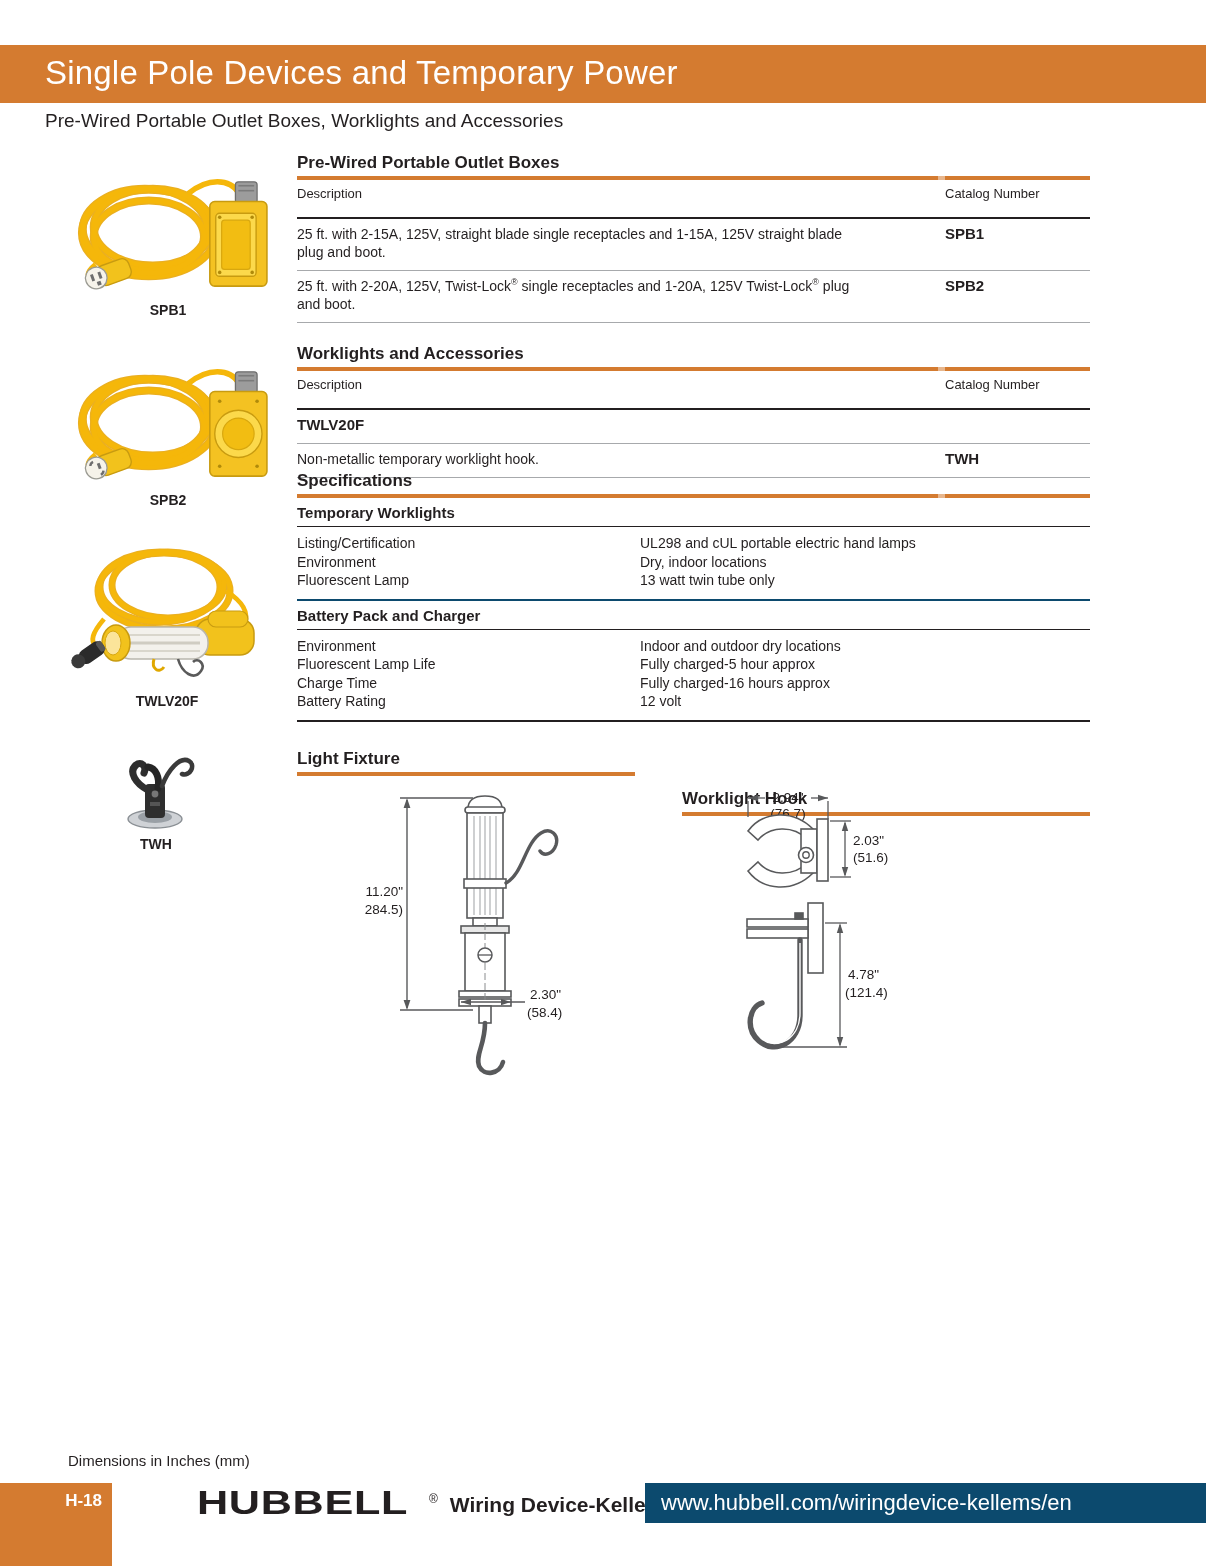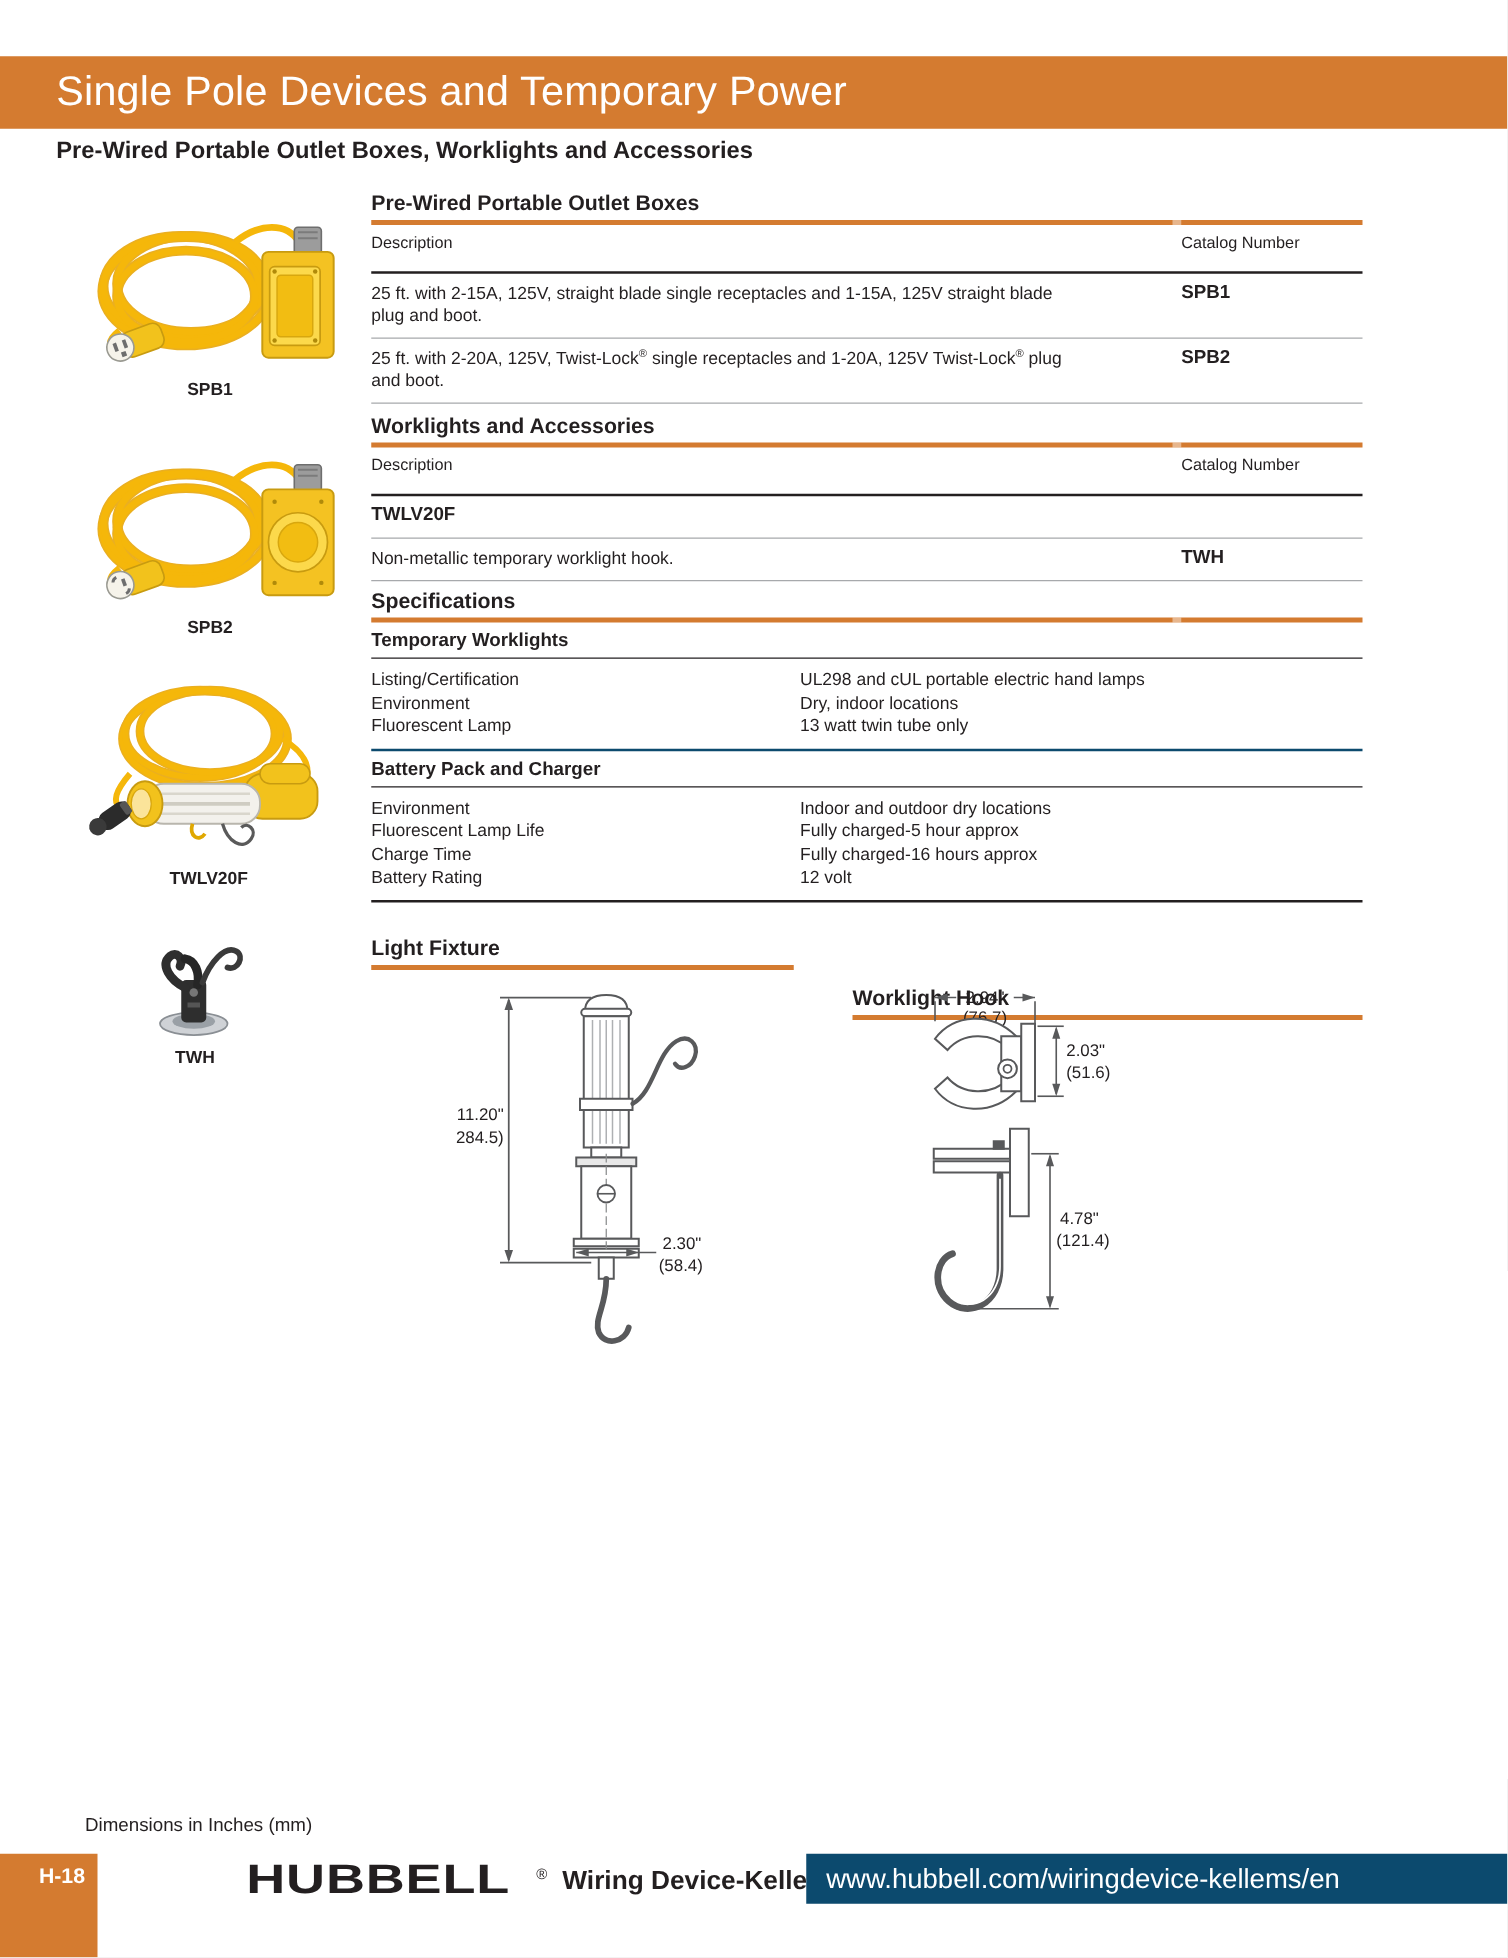--- a/index.html
+++ b/index.html
@@ -4,21 +4,21 @@
 <style>
   html,body{margin:0;padding:0;background:#e9e9e9;}
   .page{
     position:relative;width:1206px;height:1566px;background:#ffffff;
     font-family:"Liberation Sans","DejaVu Sans",sans-serif;color:#231f20;
     margin:0 auto;overflow:hidden;
   }
   
   .band-header{position:absolute;top:45px;left:0;width:1206px;height:58px;background:#d47b30;}
   .band-header .title{position:absolute;left:45px;top:9px;font-size:33px;font-weight:400;color:#ffffff;letter-spacing:.2px;}
-  .subtitle{position:absolute;top:110px;left:45px;font-size:19px;font-weight:700;}
+  .subtitle{position:absolute;top:110px;left:45px;font-size:19px;font-weight:400;}
   
   .product{position:absolute;text-align:center;}
   .product .plabel{font-size:14px;font-weight:700;margin-top:2px;}
   
   .section{position:absolute;left:297px;width:793px;}
   .sec-title{font-size:17px;font-weight:700;line-height:21px;}
   .orule{height:4px;background:#d47b30;margin-top:3px;position:relative;}
   .orule.notched::after{content:"";position:absolute;left:641px;width:7px;top:0;bottom:0;background:rgba(255,255,255,.45);}
   
   .tbl{width:100%;}
@@ -33,21 +33,21 @@
   .spec-rows.last{border-bottom:2px solid #231f20;}
   .spec-rows.mid{border-bottom:2px solid #0c4a6e;}
   .spec-row{display:grid;grid-template-columns:343px 1fr;font-size:14px;line-height:18.5px;}
   
   .diag-sec{position:absolute;}
   .diag-svg{position:absolute;}
   svg text{font-family:"Liberation Sans","DejaVu Sans",sans-serif;fill:#231f20;}
   .dim-text{font-size:13.5px;}
   
   .dim-note{position:absolute;left:68px;top:1452px;font-size:15px;}
-  .foot-block{position:absolute;left:0;top:1483px;width:78px;height:83px;background:#d47b30;}
+  .foot-block{position:absolute;left:0;top:1483px;width:112px;height:83px;background:#d47b30;}
   .foot-page{position:absolute;right:10px;top:8px;color:#ffffff;font-size:17px;font-weight:700;}
   .foot-brand{position:absolute;left:197px;top:1483px;height:40px;display:flex;align-items:center;}
   .brand-wrap{display:inline-block;width:230px;height:34px;}
   .brand-inner{display:inline-block;transform:scaleX(1.31);transform-origin:left center;font-size:33px;font-weight:700;letter-spacing:.5px;line-height:34px;}
   .brand-reg{font-size:12px;vertical-align:top;position:relative;top:-4px;left:2px;}
   .brand-suffix{font-size:21px;font-weight:700;margin-left:14px;position:relative;top:2px;}
   .foot-url-band{position:absolute;left:645px;top:1483px;width:561px;height:40px;background:#0c4a6e;}
   .foot-url{position:absolute;left:16px;top:0;line-height:40px;color:#ffffff;font-size:22px;}
 </style>
 </head>
@@ -199,21 +199,21 @@
         <div class="desc"><span>25 ft. with 2-15A, 125V, straight blade single receptacles and 1-15A, 125V straight blade plug and boot.</span></div>
         <div class="cat">SPB1</div>
       </div>
       <div class="tbl-row">
         <div class="desc"><span>25 ft. with 2-20A, 125V, Twist-Lock</span><sup class="reg">®</sup><span> single receptacles and 1-20A, 125V Twist-Lock</span><sup class="reg">®</sup><span> plug and boot.</span></div>
         <div class="cat">SPB2</div>
       </div>
     </div>
   </div>
 
-  <div class="section" style="top:330px;">
+  <div class="section" style="top:343px;">
     <div class="sec-title">Worklights and Accessories</div>
     <div class="orule notched"></div>
     <div class="tbl">
       <div class="tbl-head">
         <div>Description</div>
         <div>Catalog Number</div>
       </div>
       <div class="tbl-row">
         <div class="cat">TWLV20F</div>
       </div>

